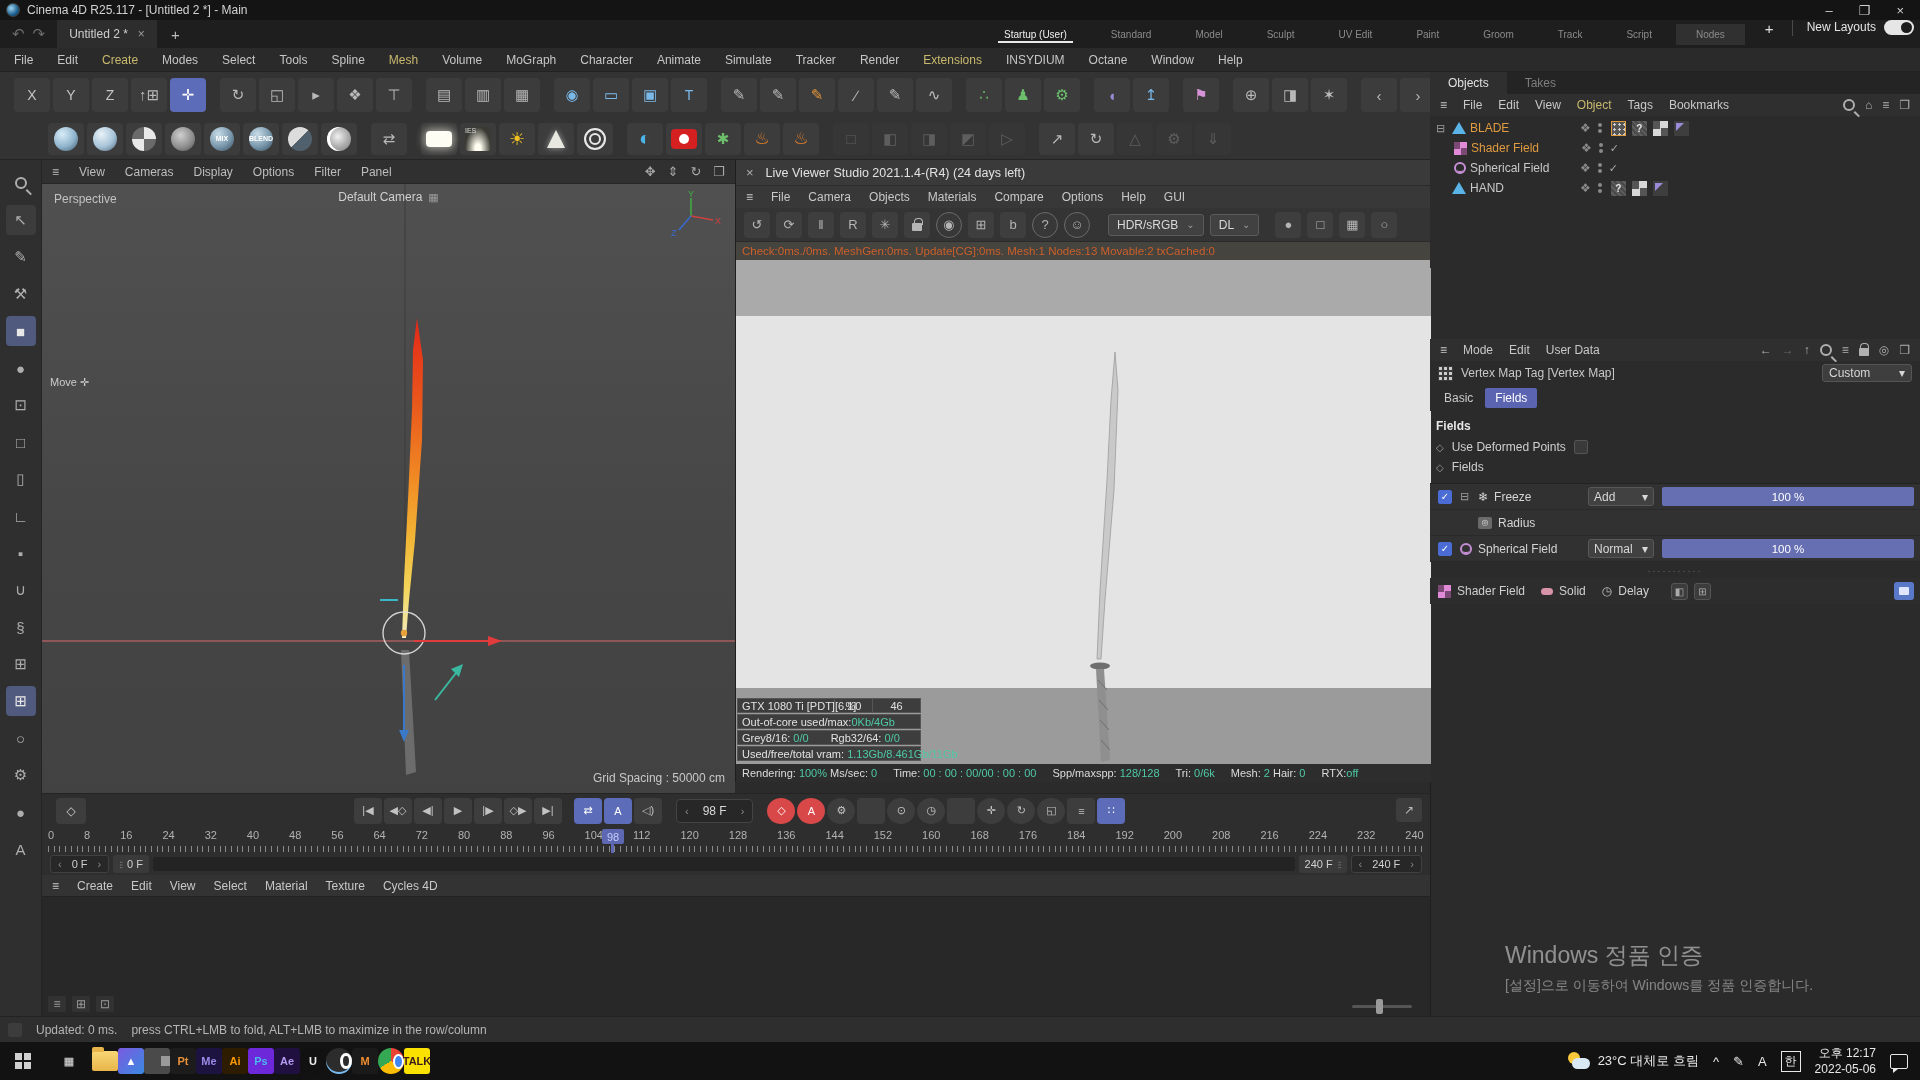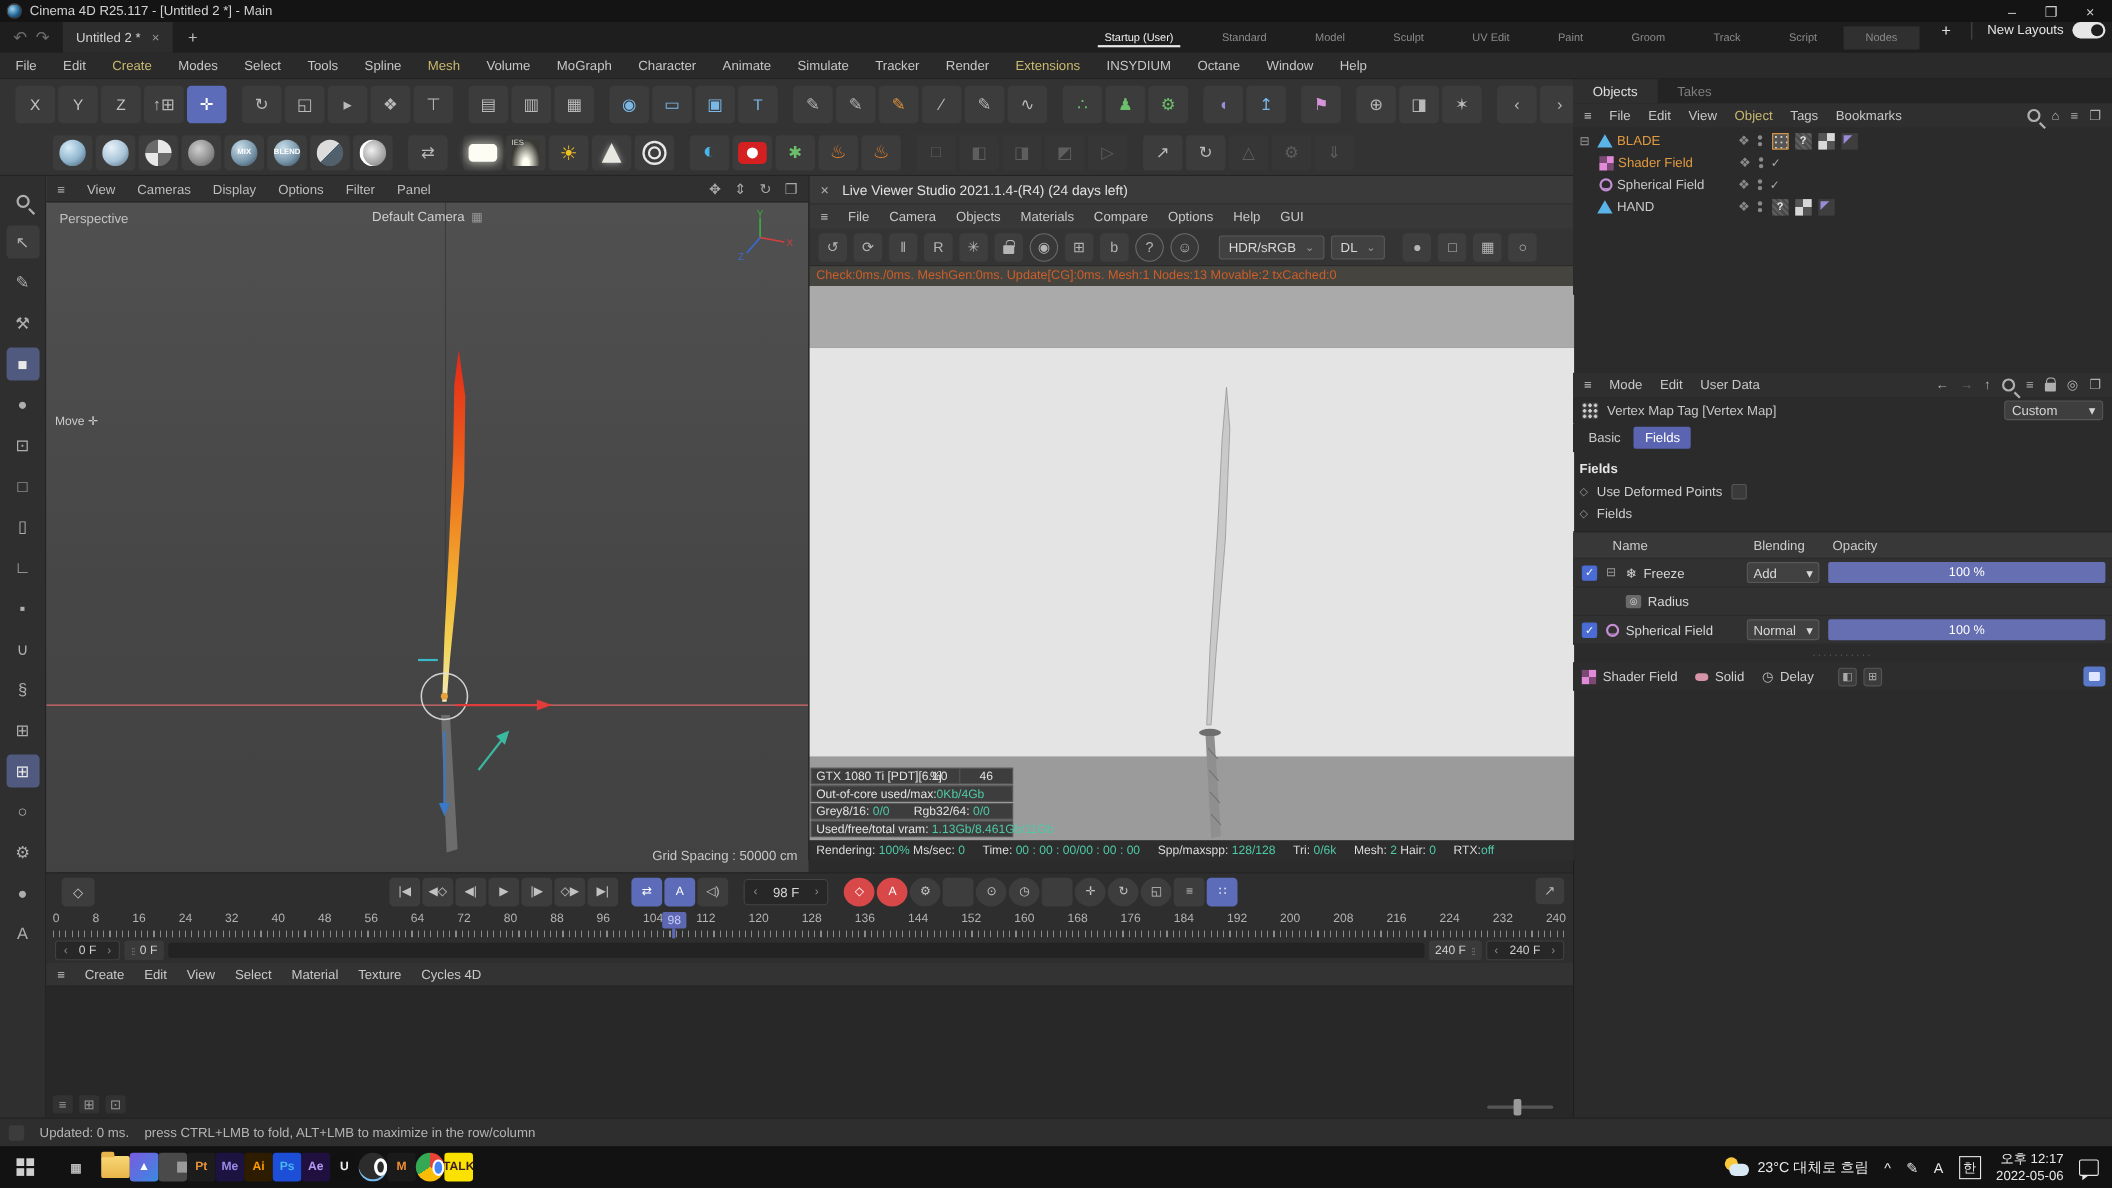--- a/index.html
+++ b/index.html
@@ -225,21 +225,21 @@
   .appsq { width:26px; height:26px; border-radius:3px; display:flex; align-items:center; justify-content:center; font-size:11px; font-weight:bold; }
   .a-ime { color:#bbb; font-size:14px; }
   .a-folder { width:26px; height:20px; background:linear-gradient(#f8d775,#e8b54a); border-radius:2px; position:relative; }
   .a-folder::before { content:""; position:absolute; left:0; top:-4px; width:12px; height:5px; background:#e8b54a; border-radius:2px 2px 0 0; }
   .a-photos { background:linear-gradient(135deg,#7a5ae0,#3a8ae0); color:#fff; }
   .a-gray { background:#4a4a4a; }
   .a-gray::after { content:""; width:14px; height:10px; background:#9a9a9a; }
   .a-pt { background:#1c1c1c; color:#e8913a; }
   .a-me { background:#1c1340; color:#9a8ae8; }
   .a-ai { background:#2e1c00; color:#ff9a00; }
-  .a-ps { background:#1d4ed8; color:#4ab8f0; }
+  .a-ps { background:#6d28d9; color:#4ab8f0; }
   .a-ae { background:#1f1040; color:#b49aef; }
   .a-unity { background:#111; color:#eee; border-radius:50%; }
   .a-octane { border-radius:50%; background:radial-gradient(circle at 35% 30%, #bfe4ff, #2a7fd4 55%, #0b3f7e); position:relative; }
   .a-octane::after { content:""; width:10px; height:10px; border:3px solid #fff; border-radius:50%; }
   .a-m { background:#1a1a1a; color:#ef8f2f; }
   .a-chrome { border-radius:50%; background:conic-gradient(#ea4335 0 33%, #fbbc05 0 66%, #34a853 0); position:relative; }
   .a-chrome::after { content:""; width:11px; height:11px; background:#4285f4; border:2px solid #fff; border-radius:50%; }
   .a-kakao { background:#fae100; color:#3a1d1d; font-size:7px; position:relative; }
   .tray { margin-left:auto; display:flex; align-items:center; gap:14px; padding-right:12px; color:#e8e8e8; font-size:13px; }
   .weather { display:flex; align-items:center; gap:8px; }
@@ -912,26 +912,20 @@
       <div class="prop">
         <span class="diamond">◇</span>
         <span>Use Deformed Points</span>
         <span class="cb"></span>
       </div>
       <div class="prop">
         <span class="diamond">◇</span>
         <span>Fields</span>
       </div>
       <div class="ftable">
-        <div class="th">
-          <span class="col-cb"></span>
-          <span class="col-name">Name</span>
-          <span class="col-blend">Blending</span>
-          <span>Opacity</span>
-        </div>
         <div class="frow">
           <span class="col-cb" style="display:flex;justify-content:center">
               <span class="cb on">✓</span>
             </span>
           <span class="name">
             <span class="expander">⊟</span>
             <span class="snow">❄</span>
             <span>Freeze</span>
           </span>
           <span class="fdd">
@@ -969,20 +963,24 @@
         <span class="pill" style="margin-left:10px"></span>
         <span>Solid</span>
         <span class="clockg" style="margin-left:10px">◷</span>
         <span>Delay</span>
         <span class="mini-btn" style="margin-left:16px">◧</span>
         <span class="mini-btn">⊞</span>
         <span class="screen-ic"></span>
       </div>
     </div>
 
+    <div class="watermark">
+      <div class="l1">Windows 정품 인증</div>
+      <div class="l2">[설정]으로 이동하여 Windows를 정품 인증합니다.</div>
+    </div>
   </div>
 
   <div class="timeline">
     <div class="transport">
       <span class="keybtn-left">◇</span>
       <span class="tgroup" style="margin-left:268px">
 
       <span class="tp">
             <span>|◀</span>
           </span>

